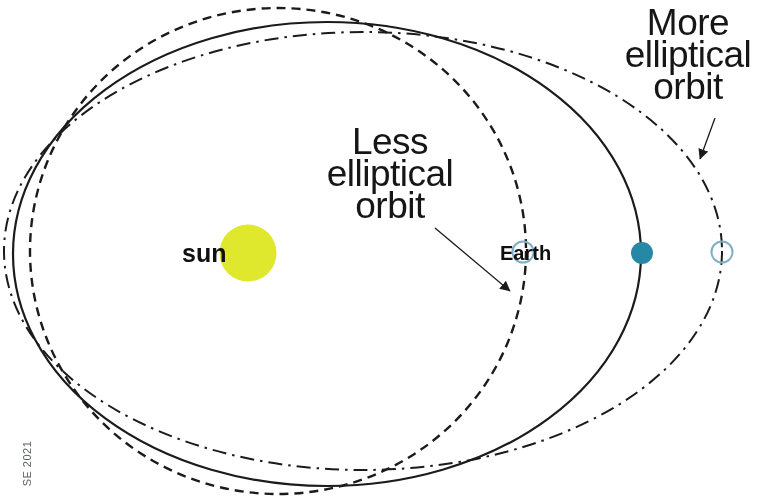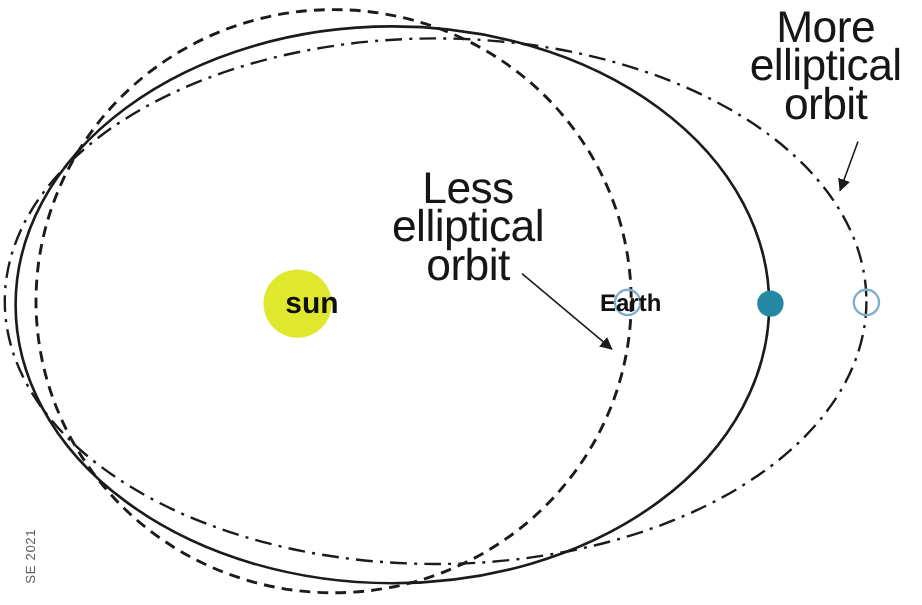--- a/index.html
+++ b/index.html
@@ -23,28 +23,28 @@
   .orbit-label {
     position: absolute;
     width: 200px;
     text-align: center;
     font-size: 37px;
     line-height: 32px;
     color: #161616;
     white-space: pre-line;
     letter-spacing: -0.5px;
   }
-  #less-orbit-label { left: 290px; top: 141px; }
+  #less-orbit-label { left: 290px; top: 126px; }
   #more-orbit-label { left: 588px; top: 7px; }
   #sun-label {
     position: absolute;
-    left: 210px;
+    left: 182px;
     top: 240px;
     width: 100px;
-    text-align: center;
+    text-align: left;
     font-size: 25px;
     line-height: 26px;
     font-weight: bold;
     color: #101010;
   }
   #earth-label {
     position: absolute;
     left: 500px;
     top: 242px;
     width: 126px;

